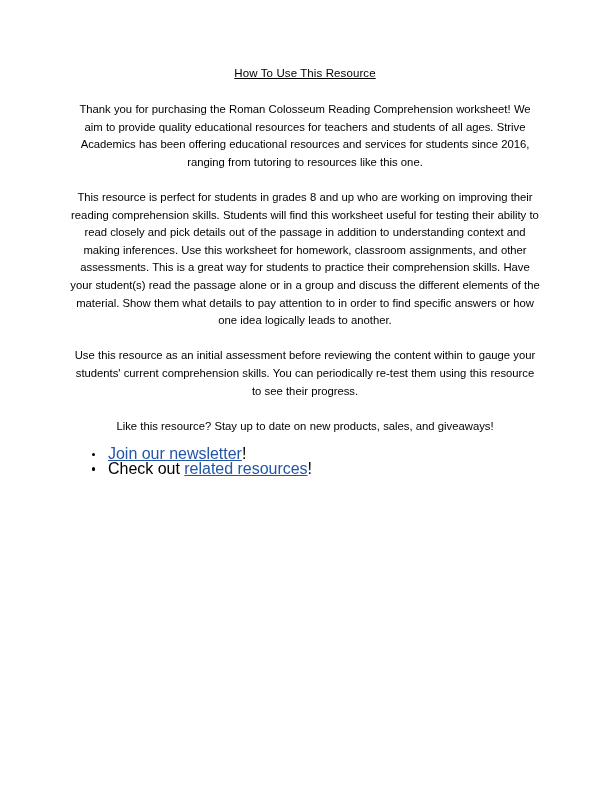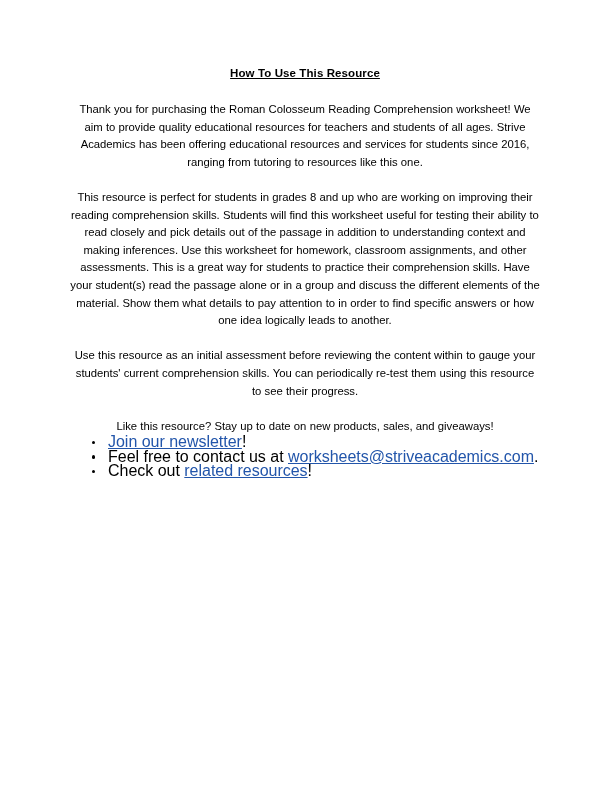--- a/index.html
+++ b/index.html
@@ -29,41 +29,41 @@
 
   .content {
     position: absolute;
     left: 70px;
     top: 66px;
     width: 470px;
   }
 
   .doc-title {
     font-size: 11.5px;
-    font-weight: bold;
+    font-weight: normal;
     text-align: center;
     text-decoration: underline;
     letter-spacing: 0.1px;
     line-height: 14px;
     margin: 0 0 21px 0;
     color: #000000;
   }
 
   .para {
     font-size: 11.3px;
     line-height: 17.6px;
     text-align: center;
     margin: 0 0 17.6px 0;
     color: #000000;
     letter-spacing: -0.02px;
     word-spacing: 0.15px;
   }
 
   .para.tight {
-    margin-bottom: 0;
+    margin-bottom: 12px;
   }
 
   ul.link-list {
     list-style: none;
     margin: 0;
     padding: 0;
   }
 
   ul.link-list li {
     position: relative;
@@ -114,23 +114,20 @@
     <p class="para tight">Like this resource? Stay up to date on new products, sales, and giveaways!</p>
 
     <ul class="link-list">
 
       <li>
         <span class="bullet-dot"></span><span class="plain"></span><a class="doc-link" href="#">Join our newsletter</a><span class="plain">!</span>
       </li>
 
 
 
-      <li>
-        <span class="bullet-dot"></span><span class="plain">Feel free to contact us at </span><a class="doc-link" href="#">worksheets@striveacademics.com</a><span class="plain">.</span>
-      </li>
 
       <li>
         <span class="bullet-dot"></span><span class="plain">Check out </span><a class="doc-link" href="#">related resources</a><span class="plain">!</span>
       </li>
 
     </ul>
 
   </div>
 </div>
 

